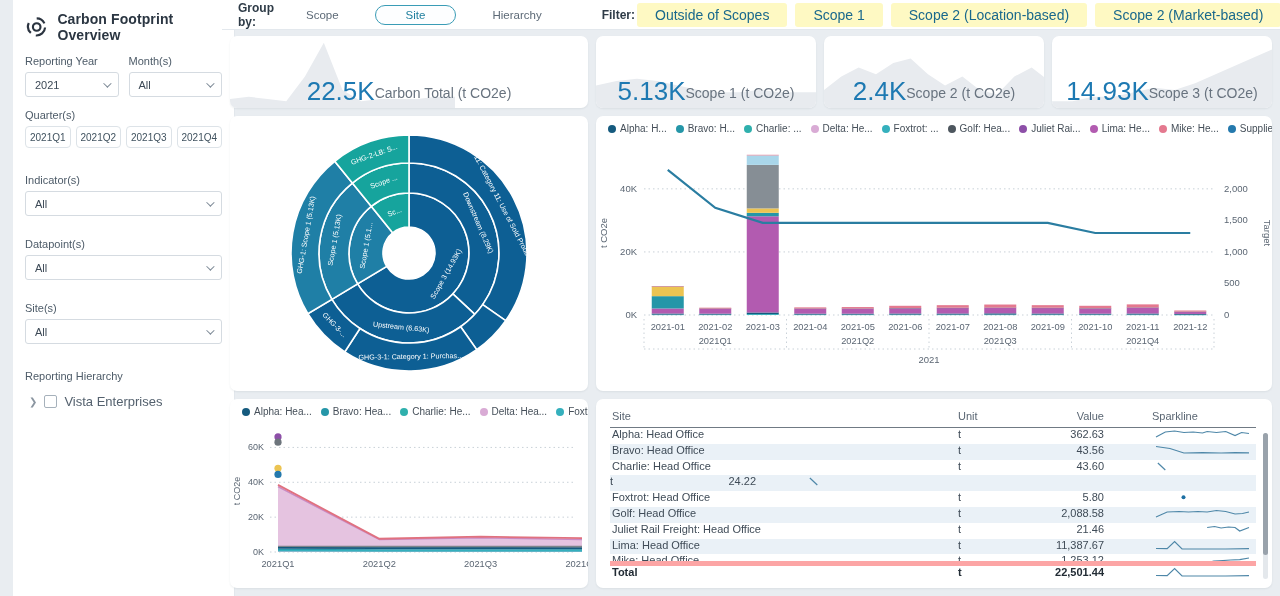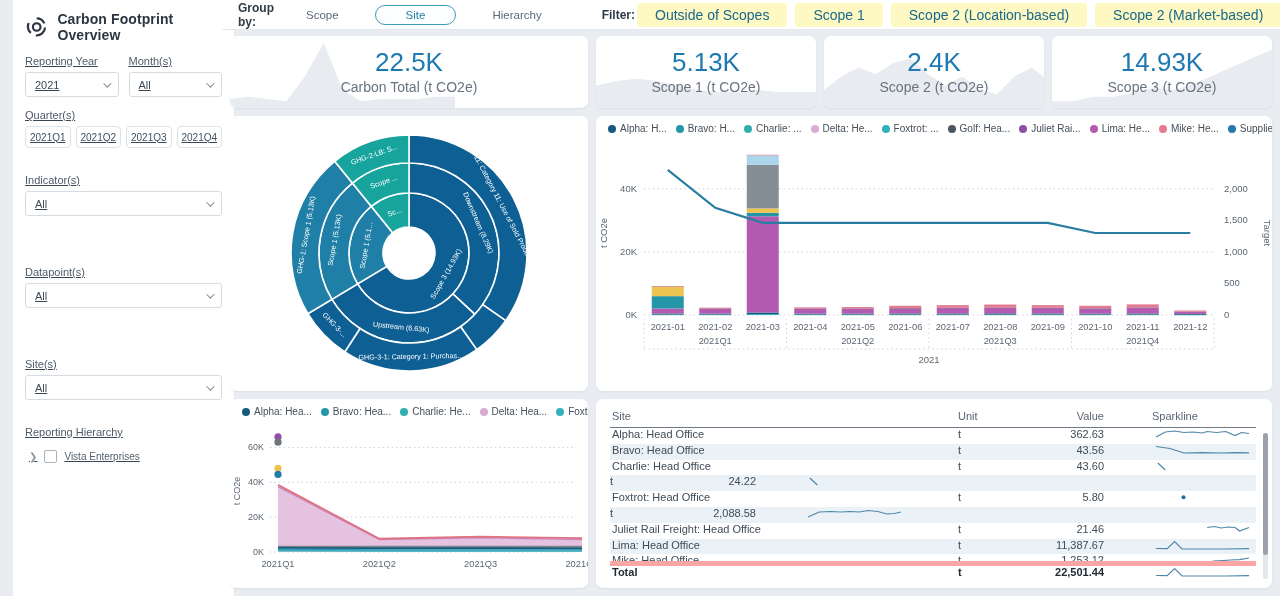--- a/index.html
+++ b/index.html
@@ -4,59 +4,59 @@
 <style>
   * { margin:0; padding:0; box-sizing:border-box; }
   html,body { width:1280px; height:596px; overflow:hidden; background:#e9edf1;
     font-family:"Liberation Sans", sans-serif; color:#3a4653; }
 
   
   .sidebar { position:absolute; left:13px; top:0; width:222px; height:596px; background:#fff;
     border-right:1px solid #e2e7ec; }
   .brand { display:flex; align-items:center; gap:9px; padding:11px 12px 8px 12px; }
   .brand-title { font-size:14px; font-weight:bold; color:#2b3642; letter-spacing:.1px; }
-  .side-body { padding:4px 12px 0 12px;text-decoration:underline; }
+  .side-body { padding:4px 12px 0 12px; }
   .f-label { font-size:11px; color:#4d5b68; margin-bottom:5px; }
   .two-col { display:grid; grid-template-columns:1fr 1fr; column-gap:10px; margin-bottom:12px; }
   .dd { height:25px; border:1px solid #d5dbe1; border-radius:3px; background:#fff;
     display:flex; align-items:center; justify-content:space-between; padding:0 9px;
     font-size:11px; color:#3c4956; cursor:pointer; }
   .chev { width:6px; height:6px; border-right:1.4px solid #7a8794; border-bottom:1.4px solid #7a8794;
     transform:rotate(45deg) translateY(-2px); }
   .quarters { display:flex; gap:5px; margin-bottom:22px; }
   .qbtn { flex:1; height:22px; border:1px solid #dde3e8; border-radius:4px; background:#fff;
     font-size:10px; color:#40525f; display:flex; align-items:center; justify-content:center; cursor:pointer; }
   .gap-lg { margin-top:26px; }
-  .gap-xl { margin-top:50px; }
+  .gap-xl { margin-top:22px; }
   .tree-row { display:flex; align-items:center; gap:7px; margin-top:12px; padding-left:4px; }
   .tree-chev { font-size:10px; color:#8a95a0; cursor:pointer; }
   .cbox { width:13px; height:13px; border:1.4px solid #a6b1bb; border-radius:2px; background:#fff; cursor:pointer; }
-  .tree-label { font-size:10px; color:#54616e; }
+  .tree-label { font-size:13px; color:#54616e; }
 
   
   .topbar { position:absolute; left:222px; right:0; top:0; height:30px; background:#fff;
     border-bottom:1px solid #e3e8ed; display:flex; align-items:center; padding:0 14px; gap:2px; }
   .tb-label { font-size:12px; font-weight:bold; color:#2e3b47; }
   .gb-opts { display:flex; align-items:center; gap:6px; margin-right:26px; }
   .gb-opt { font-size:11.5px; color:#5d6a77; padding:3px 30px; cursor:pointer; }
   .gb-opt.sel { border:1px solid #3a9cb6; border-radius:13px; color:#1f7f9e; background:#fdfeff; }
   .chips { display:flex; gap:8px; }
   .chip { background:#fef9c3; border-radius:3px; font-size:14px; color:#19688c;
     padding:4px 18px; white-space:nowrap; cursor:pointer; }
 
   
   .main { position:absolute; left:222px; top:30px; right:0; bottom:0; padding:6px 8px 8px 8px;
     display:grid; grid-template-columns:358px 1fr; grid-template-rows:72px 275px 1fr; gap:8px; }
   .panel { background:#fff; border-radius:7px; box-shadow:0 1px 2px rgba(40,60,80,.08); position:relative; overflow:hidden; }
 
   .kpi-row { grid-column:1 / span 2; display:flex; gap:8px; }
   .kpi { flex:1; } .kpi.wide { flex:none; width:358px; }
   .kpi .trend { position:absolute; left:0; right:0; bottom:0; height:100%; }
-  .kpi-inner { position:relative; height:100%; display:flex; flex-direction:column;
-    align-items:center; justify-content:center; }
+  .kpi-inner { position:relative; height:100%; display:flex; flex-direction:row;
+    align-items:center; justify-content:center;margin-top:20px; }
   .kpi-val { font-size:26px; color:#1d79b2; line-height:1.05; }
   .kpi-lab { font-size:14px; color:#68737f; margin-top:2px; }
 
   .legend { display:flex; align-items:center; gap:9px; padding:7px 10px 3px 12px;
     font-size:10px; color:#454f59; white-space:nowrap; overflow:hidden; }
   .legend .sp { flex:1; }
   .ldot { display:inline-block; width:8px; height:8px; border-radius:50%; margin-right:4px; vertical-align:-1px; }
   .litem { cursor:pointer; }
 
   
@@ -448,20 +448,21 @@
             <div class="c-site">Foxtrot: Head Office</div>
             <div class="c-unit">t</div>
             <div class="c-val">5.80</div>
             <div class="c-spark">
               <svg width="95" height="13">
                 <circle cx="28.5" cy="6.15" r="2" fill="#1d6fa3"></circle>
               </svg>
             </div>
           </div>
           <div class="trow">
+            <div class="c-site">Golf: Head Office</div>
             <div class="c-unit">t</div>
             <div class="c-val">2,088.58</div>
             <div class="c-spark">
               <svg width="95" height="13">
                 <polyline points="1,10 12.16,5 24.25,4.5 33.55,5 42.85,4.5 52.150000000000006,5 61.45,3.5 70.75,4.5 80.05,7 87.49000000000001,6.5 94,5 " fill="none" stroke="#4e87a8" stroke-width="1.2"></polyline>
               </svg>
             </div>
           </div>
           <div class="trow">
             <div class="c-site">Juliet Rail Freight: Head Office</div>

